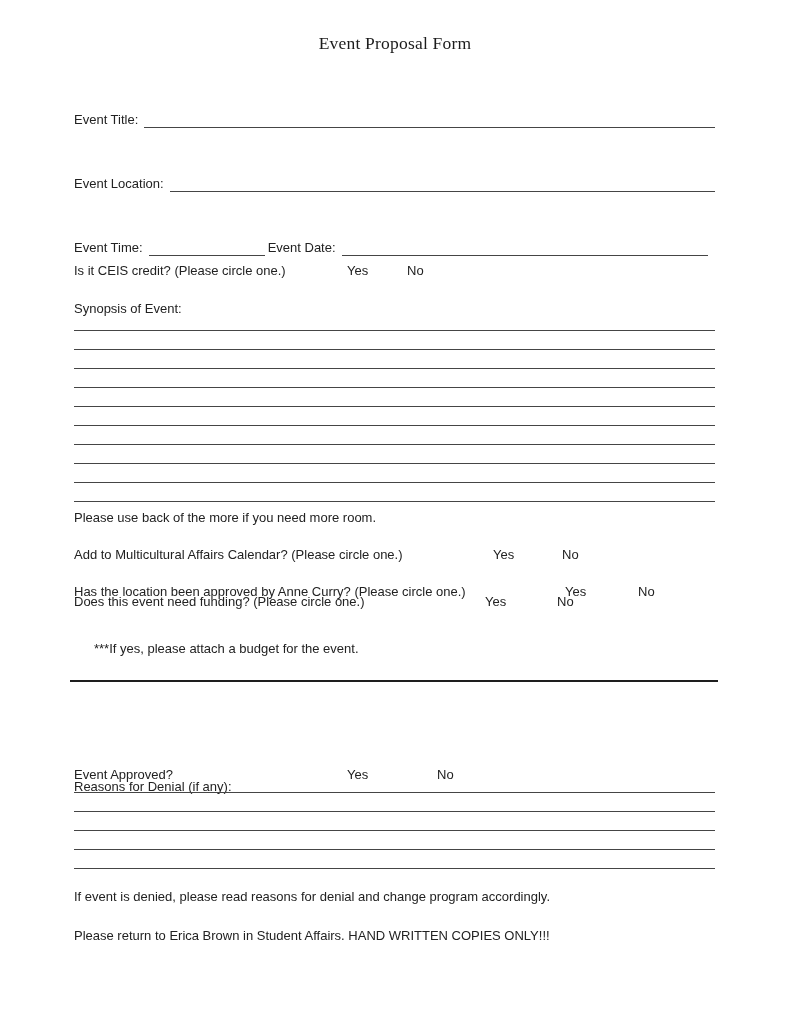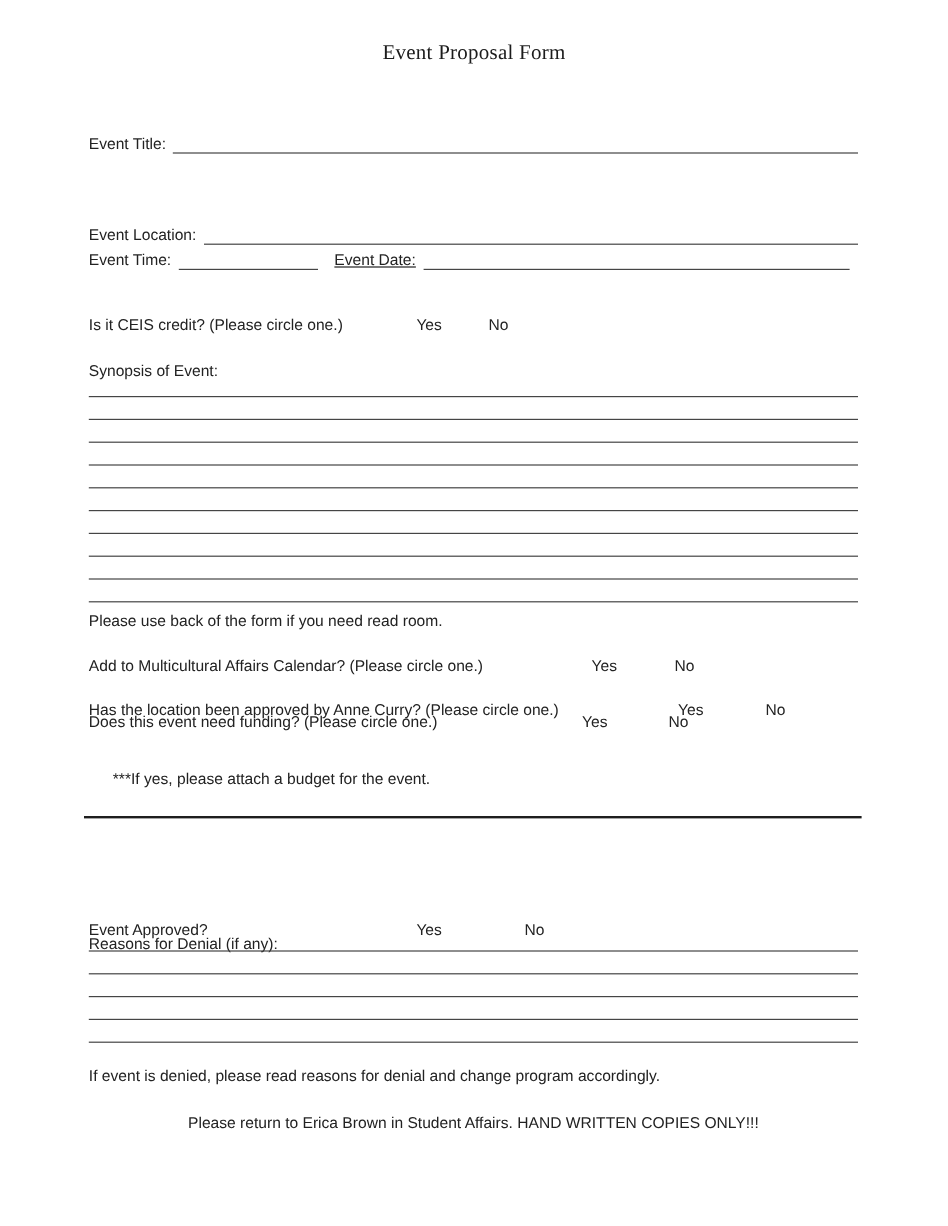--- a/index.html
+++ b/index.html
@@ -45,44 +45,44 @@
   .opt { position: absolute; top: 0; }
   .rules { position: absolute; left: 74px; right: 75px; }
   .rules .rule { height: 19px; border-bottom: 1.4px solid #454545; }
   .divider-thick {
     position: absolute;
     left: 70px;
     right: 72px;
     border-top: 2.4px solid #1e1e1e;
   }
   .static-line { position: absolute; left: 74px; right: 75px; white-space: nowrap; }
-  .centered { text-align: center; }
+  .centered { text-align: left; }
 </style>
 </head>
 <body>
 
 <div class="page">
 
   <div class="doc-title">Event Proposal Form</div>
 
   <div class="row" style="top:112px;">
     <span class="label">Event Title:</span>
     <span class="fill"></span>
   </div>
 
 
-  <div class="row" style="top:188px;">
+  <div class="row" style="top:176px;">
     <span class="label">Event Location:</span>
     <span class="fill"></span>
   </div>
 
-  <div class="row" style="top:209px;">
+  <div class="row" style="top:240px;">
     <span class="label">Event Time:</span>
     <span class="fill fixed" style="width:116px;"></span>
-    <span class="label" style="margin-left:14px;text-decoration:underline;">Event Date:</span>
+    <span class="label" style="margin-left:3px;">Event Date:</span>
     <span class="fill" style="margin-right:7px;"></span>
   </div>
 
   <div class="row" style="top:263px;">
     <span class="label">Is it CEIS credit? (Please circle one.)</span>
     <span class="opt" style="left:273px;">Yes</span>
     <span class="opt" style="left:333px;">No</span>
   </div>
 
   <div class="row" style="top:301px;">
@@ -94,21 +94,21 @@
       <div class="rule"></div>
       <div class="rule"></div>
       <div class="rule"></div>
       <div class="rule"></div>
       <div class="rule"></div>
       <div class="rule"></div>
       <div class="rule"></div>
       <div class="rule"></div>
     </div>
 
-  <div class="static-line" style="top:510px;">Please use back of the form if you need read room.</div>
+  <div class="static-line" style="top:510px;">Please use back of the more if you need more room.</div>
 
   <div class="row" style="top:547px;">
     <span class="label">Add to Multicultural Affairs Calendar? (Please circle one.)</span>
     <span class="opt" style="left:419px;">Yes</span>
     <span class="opt" style="left:488px;">No</span>
   </div>
 
   <div class="row" style="top:584px;">
     <span class="label">Has the location been approved by Anne Curry? (Please circle one.)</span>
     <span class="opt" style="left:491px;">Yes</span>

